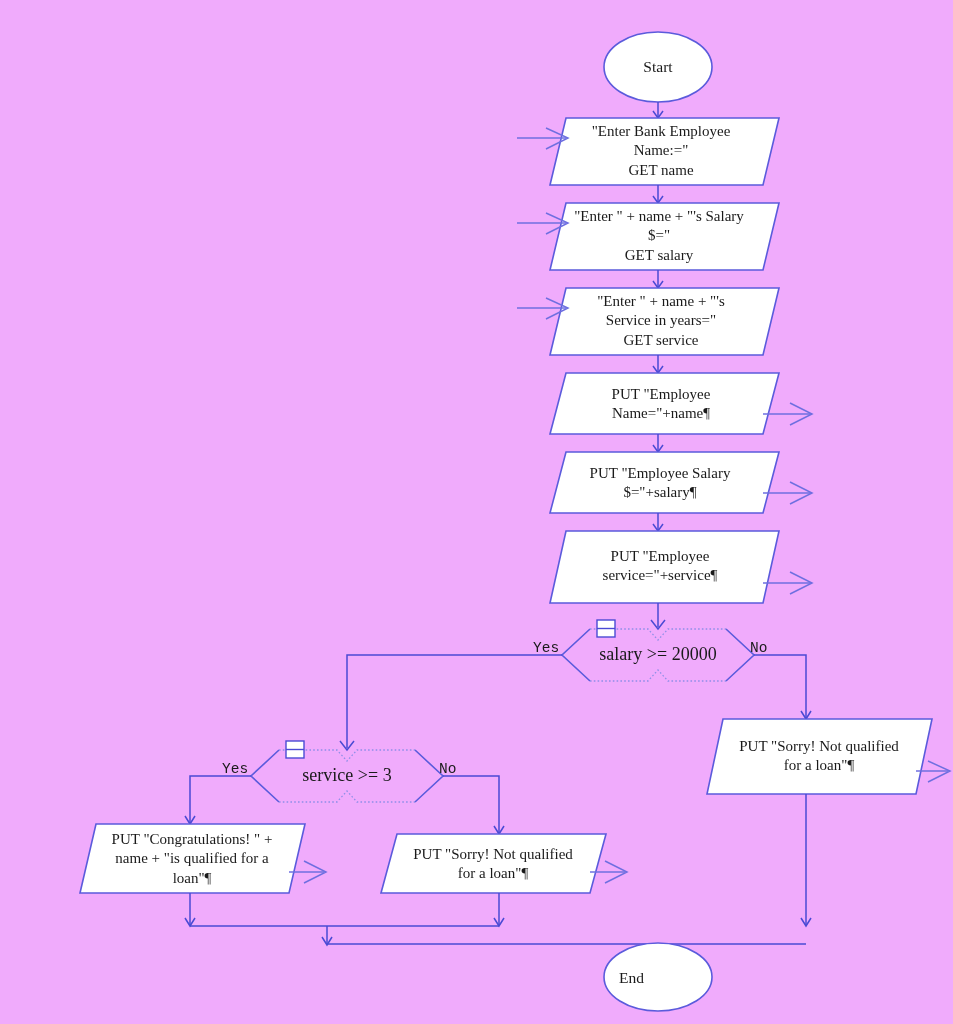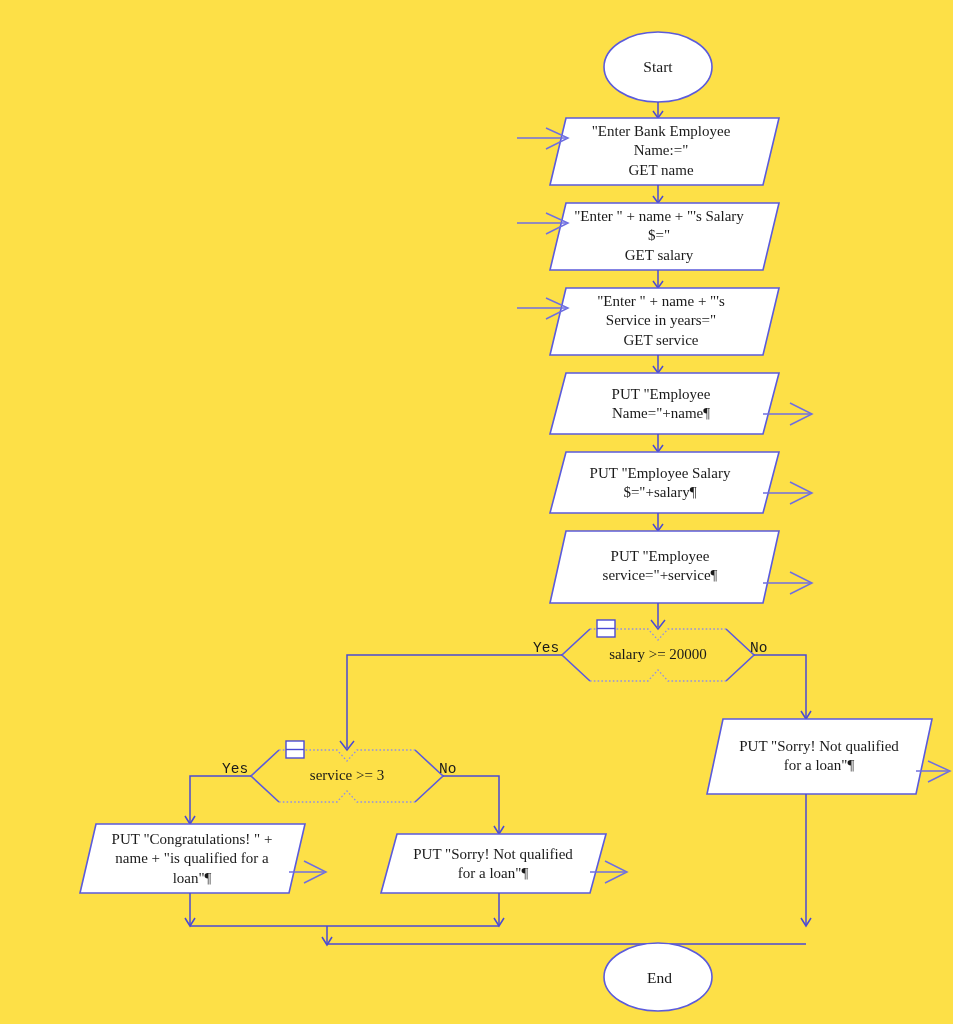--- a/index.html
+++ b/index.html
@@ -8,21 +8,21 @@
     padding: 0;
     background: #ffffff;
   }
   body {
     font-family: "Liberation Serif", "DejaVu Serif", serif;
   }
   #canvas {
     position: relative;
     width: 953px;
     height: 1024px;
-    background: #fde047;
+    background: #f0abfc;
     overflow: hidden;
   }
   #flow-svg {
     position: absolute;
     left: 0;
     top: 0;
     width: 953px;
     height: 1024px;
   }
   .shape-stroke {
@@ -62,21 +62,21 @@
     white-space: pre-line;
     pointer-events: none;
     display: flex;
     align-items: center;
     justify-content: center;
   }
   .terminator-text {
     font-size: 15.5px;
   }
   .decision-text {
-    font-size: 15px;
+    font-size: 18px;
   }
   .branch-label {
     position: absolute;
     color: #1a1a1a;
     font-family: Liberation Mono, monospace;
     font-size: 14.5px;
     line-height: 1;
     white-space: nowrap;
   }
 </style>
@@ -234,15 +234,15 @@
   <div class="node-text" style="left:87px; top:827px; width:210px; height:64px;">PUT "Congratulations! " +
 name + "is qualified for a
 loan"¶</div>
 
   <div class="node-text" style="left:390px; top:837px; width:206px; height:54px;">PUT "Sorry! Not qualified
 for a loan"¶</div>
 
   <div class="node-text" style="left:716px; top:722px; width:206px; height:68px;">PUT "Sorry! Not qualified
 for a loan"¶</div>
 
-  <div class="node-text terminator-text" style="left:616px; top:957px; width:87px; height:42px;">End</div>
+  <div class="node-text terminator-text" style="left:588px; top:957px; width:87px; height:42px;">End</div>
 
 </div>
 
 </body></html>

